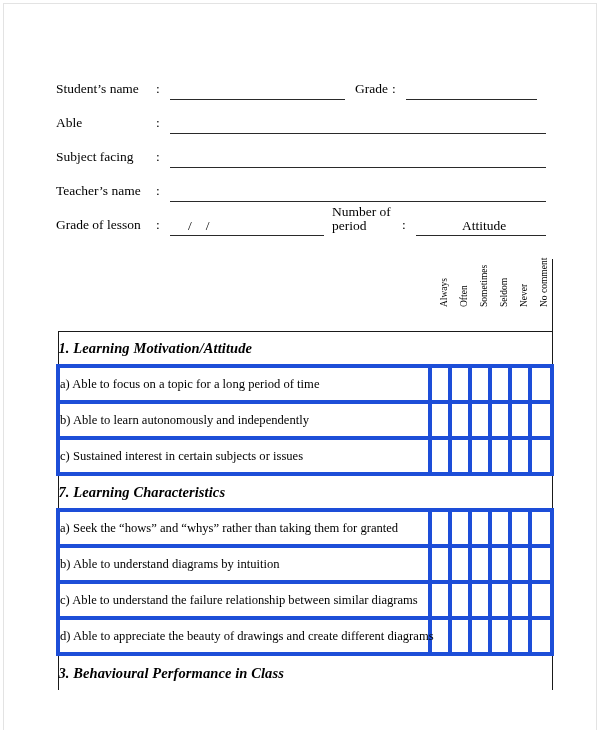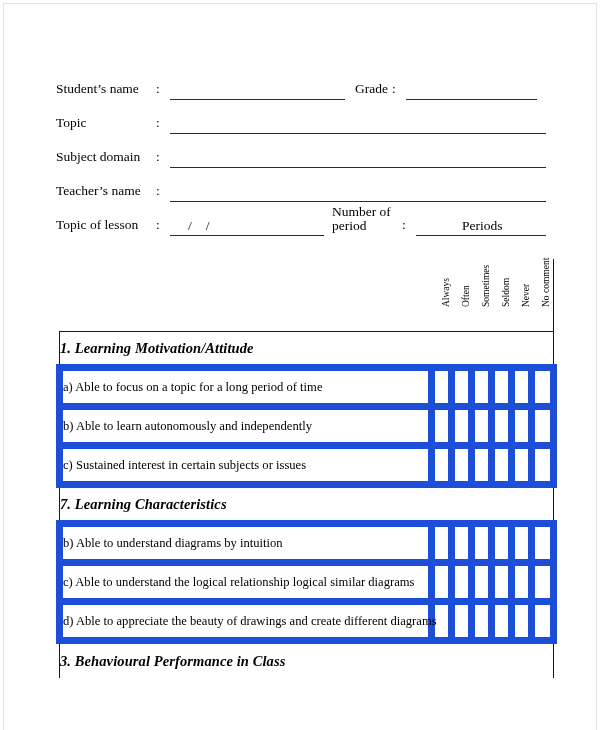--- a/index.html
+++ b/index.html
@@ -157,21 +157,21 @@
   .sec-title {
     font-weight: bold;
     font-style: italic;
     font-size: 14.5px;
     padding-left: 6px;
     letter-spacing: 0.1px;
   }
 
   
   .item-row td {
-    border: 7px solid #1d4ed8;
+    border: 4px solid #1d4ed8;
     height: 32px;
   }
   .item-text {
     font-size: 12.6px;
     padding-left: 9px;
     line-height: 1.15;
     white-space: nowrap;
   }
   .box { background: #fff; }
 
@@ -194,49 +194,49 @@
     <div class="id-row">
       <div class="id-label">Student’s name</div>
       <div class="id-colon">:</div>
       <div class="id-line short"></div>
       <div class="id-mid-label">Grade</div>
       <div class="id-colon">:</div>
       <div class="id-line grade"></div>
     </div>
 
     <div class="id-row">
-      <div class="id-label">Topic</div>
+      <div class="id-label">Able</div>
       <div class="id-colon">:</div>
       <div class="id-line"></div>
     </div>
 
     <div class="id-row">
-      <div class="id-label">Subject domain</div>
+      <div class="id-label">Subject facing</div>
       <div class="id-colon">:</div>
       <div class="id-line"></div>
     </div>
 
     <div class="id-row">
       <div class="id-label">Teacher’s name</div>
       <div class="id-colon">:</div>
       <div class="id-line"></div>
     </div>
 
     <div class="id-row">
-      <div class="id-label">Topic of lesson</div>
+      <div class="id-label">Grade of lesson</div>
       <div class="id-colon">:</div>
       <div class="id-line date">
         <div class="slashes">
           <span>/</span><span>/</span>
         </div>
       </div>
       <div class="id-mid-label two-line">Number of period</div>
       <div class="id-colon">:</div>
       <div class="id-line periods">
-        <div class="periods-word">Periods</div>
+        <div class="periods-word">Attitude</div>
       </div>
     </div>
 
   </div>
 
   <table class="rating-table">
     <colgroup>
       <col style="width:372px">
       <col style="width:20px">
       <col style="width:20px">
@@ -299,30 +299,39 @@
       <td class="box"></td>
       <td class="box"></td>
       <td class="box"></td>
     </tr>
 
     <tr class="sec-row">
       <td class="sec-title" colspan="7">7. Learning Characteristics</td>
     </tr>
 
     <tr class="item-row">
+      <td class="item-text">a) Seek the “hows” and “whys” rather than taking them for granted</td>
+      <td class="box"></td>
+      <td class="box"></td>
+      <td class="box"></td>
+      <td class="box"></td>
+      <td class="box"></td>
+      <td class="box"></td>
+    </tr>
+    <tr class="item-row">
       <td class="item-text">b) Able to understand diagrams by intuition</td>
       <td class="box"></td>
       <td class="box"></td>
       <td class="box"></td>
       <td class="box"></td>
       <td class="box"></td>
       <td class="box"></td>
     </tr>
     <tr class="item-row">
-      <td class="item-text">c) Able to understand the logical relationship logical similar diagrams</td>
+      <td class="item-text">c) Able to understand the failure relationship between similar diagrams</td>
       <td class="box"></td>
       <td class="box"></td>
       <td class="box"></td>
       <td class="box"></td>
       <td class="box"></td>
       <td class="box"></td>
     </tr>
     <tr class="item-row">
       <td class="item-text">d) Able to appreciate the beauty of drawings and create different diagrams</td>
       <td class="box"></td>

